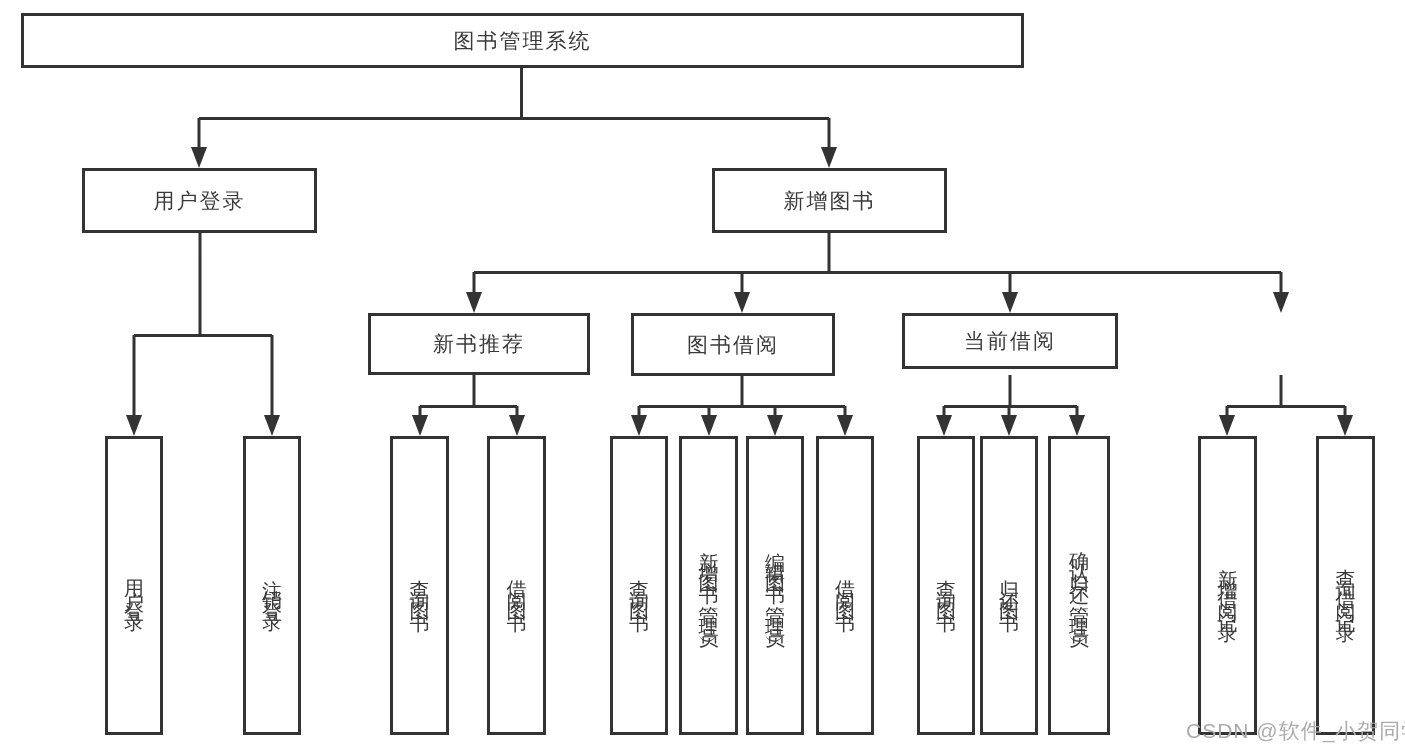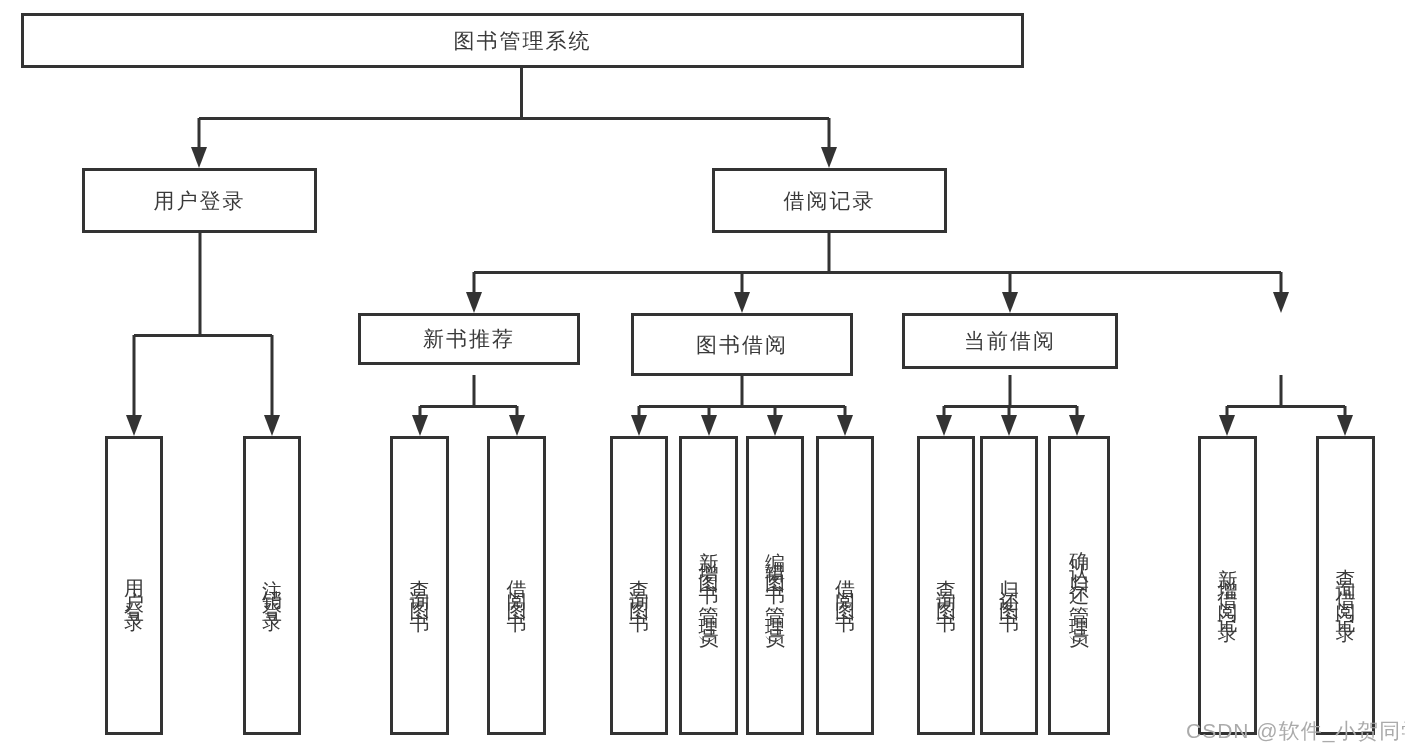--- a/index.html
+++ b/index.html
@@ -81,24 +81,24 @@
       <path d="M1281 375 V406.5 M1227 406.5 H1345"></path>
       <path d="M1227 406 V416 M1345 406 V416"></path>
       <polygon points="1219,415 1235,415 1227,436" fill="#333333" stroke="none"></polygon>
       <polygon points="1337,415 1353,415 1345,436" fill="#333333" stroke="none"></polygon>
     </g>
   </svg>
 
   <div class="box hbox" style="left:21px;top:13px;width:1003px;height:55px;">图书管理系统</div>
 
   <div class="box hbox" style="left:82px;top:168px;width:235px;height:65px;">用户登录</div>
-  <div class="box hbox" style="left:712px;top:168px;width:235px;height:65px;">借阅记录</div>
+  <div class="box hbox" style="left:712px;top:168px;width:235px;height:65px;">新增图书</div>
 
-  <div class="box hbox" style="left:358px;top:313px;width:222px;height:52px;">新书推荐</div>
-  <div class="box hbox" style="left:631px;top:313px;width:222px;height:63px;">图书借阅</div>
+  <div class="box hbox" style="left:368px;top:313px;width:222px;height:62px;">新书推荐</div>
+  <div class="box hbox" style="left:631px;top:313px;width:204px;height:63px;">图书借阅</div>
   <div class="box hbox" style="left:902px;top:313px;width:216px;height:56px;">当前借阅</div>
 
   <div class="box vbox" style="left:105px;top:436px;width:58px;height:299px;">
     <span class="vtext">用户登录</span>
   </div>
   <div class="box vbox" style="left:243px;top:436px;width:58px;height:299px;">
     <span class="vtext">注销登录</span>
   </div>
 
   <div class="box vbox" style="left:390px;top:436px;width:59px;height:299px;">

